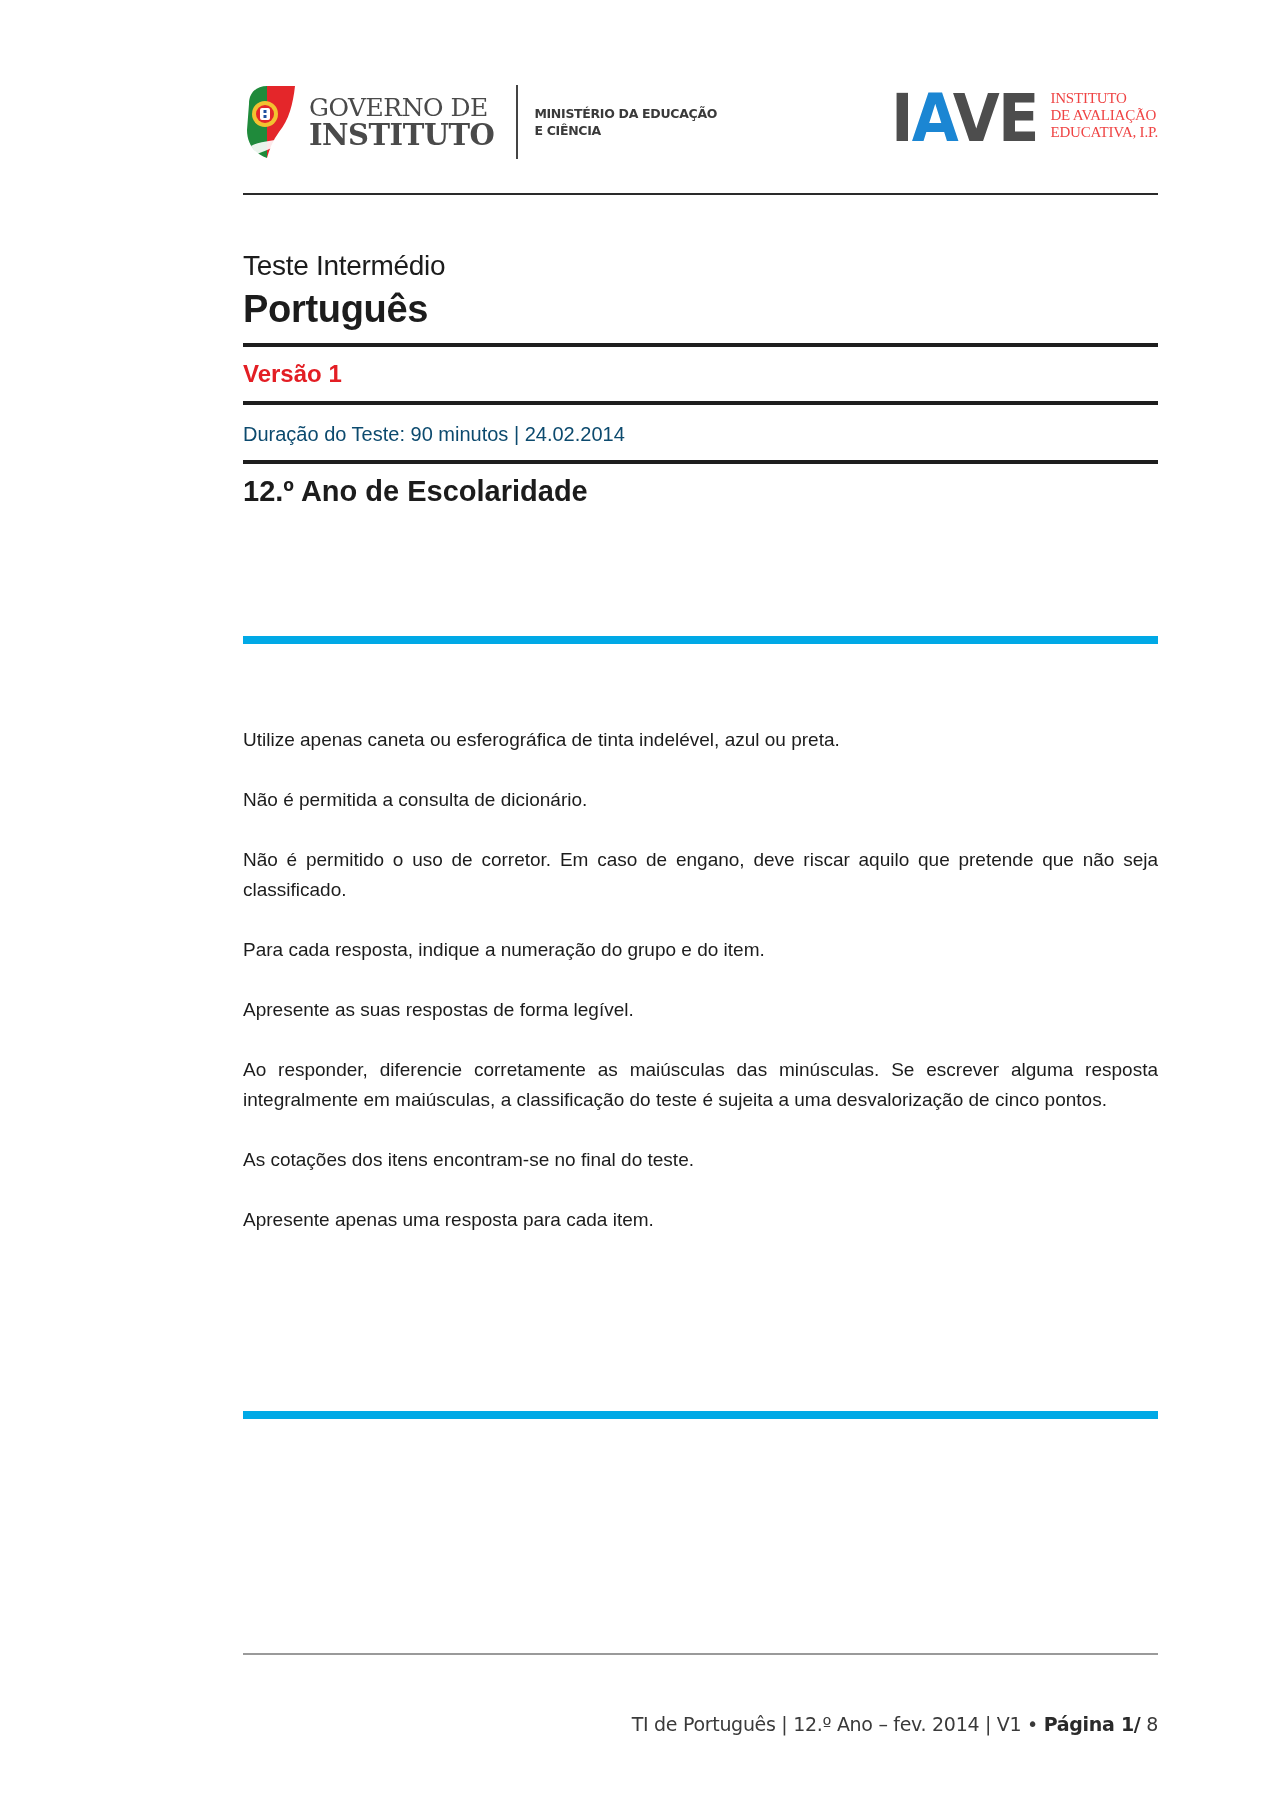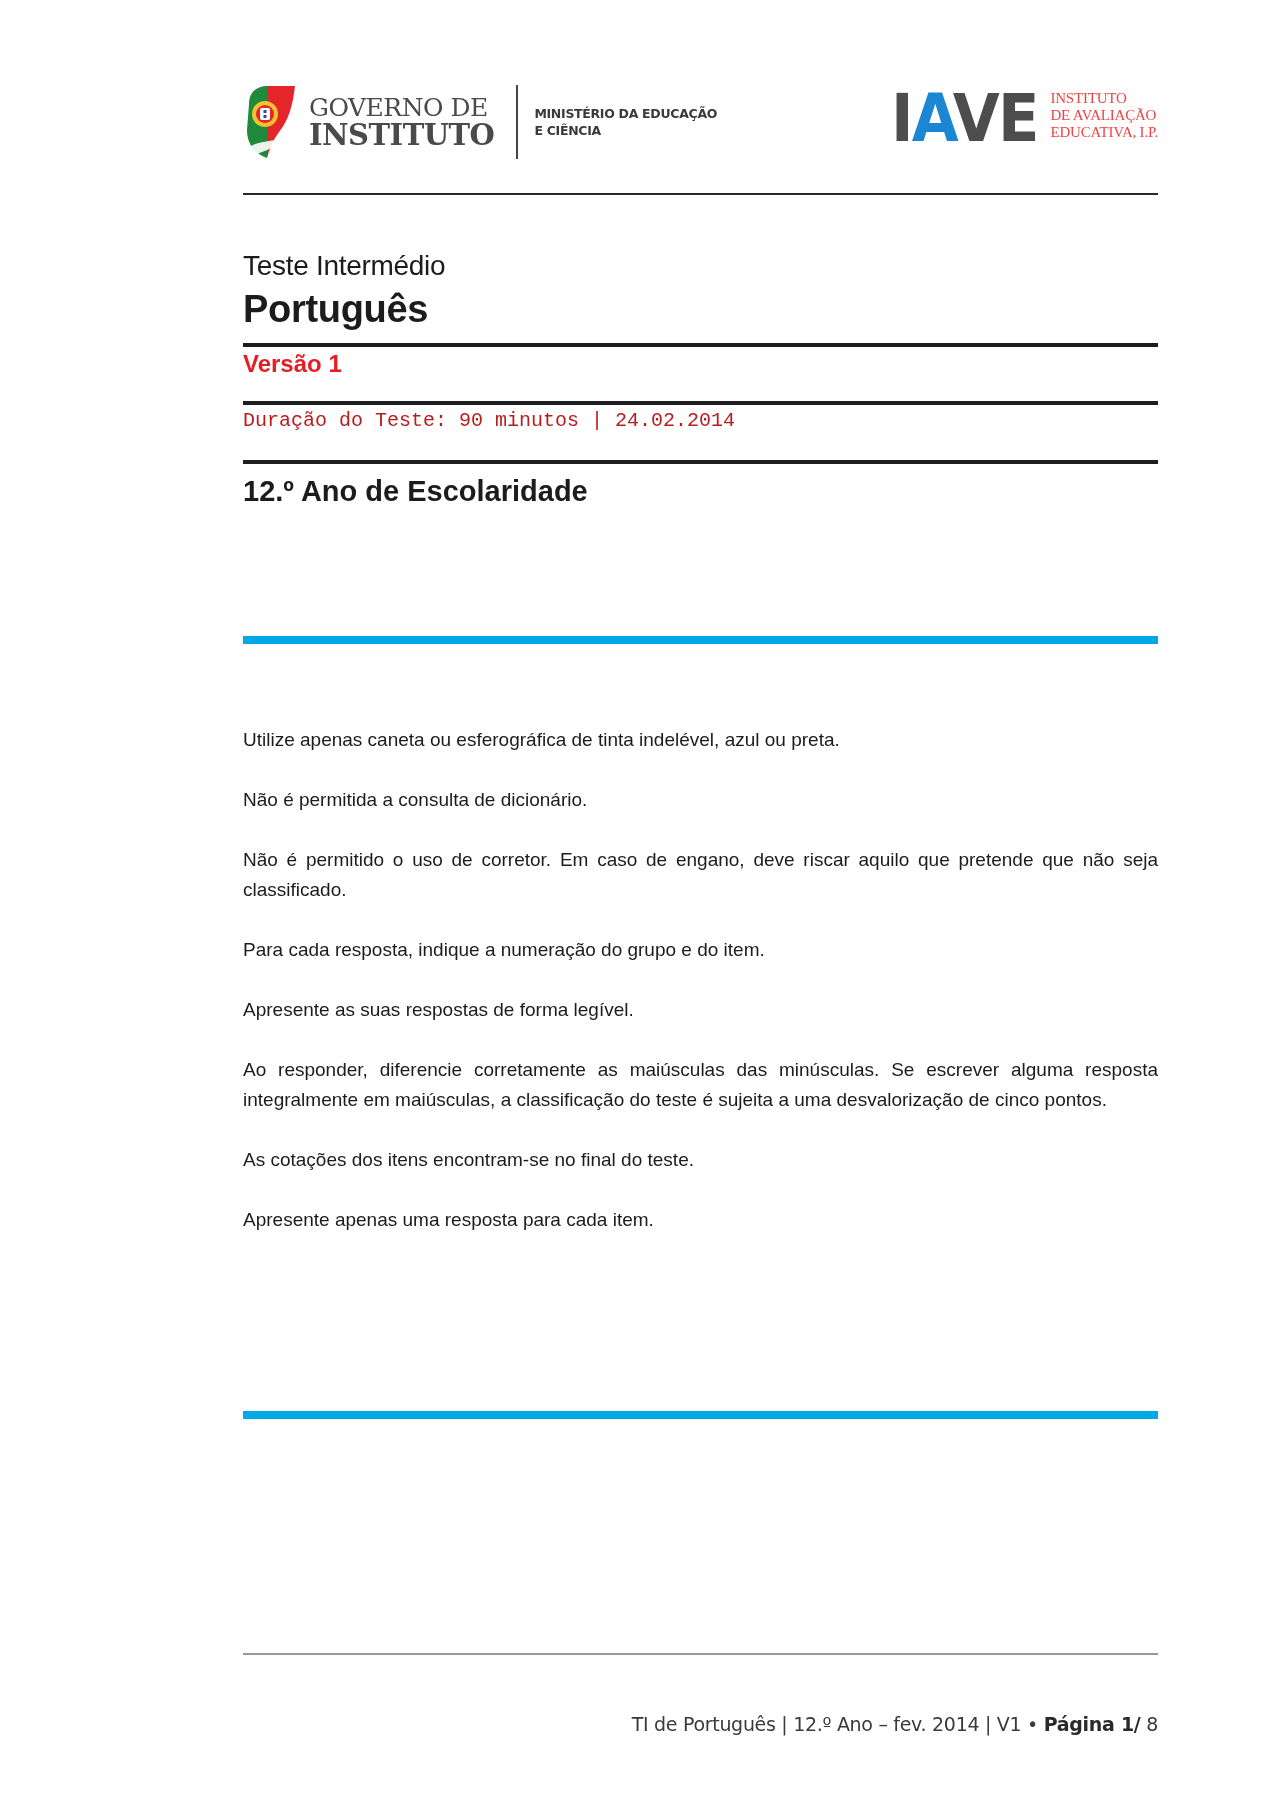--- a/index.html
+++ b/index.html
@@ -19,22 +19,22 @@
     .logo-iave { position: absolute; right: 0; top: 88px; display: flex; align-items: flex-start; }
     .iave-mark { font-family: "DejaVu Sans", sans-serif; font-weight: bold; font-size: 66px; line-height: 62px; letter-spacing: -2px; color: #4d4d4d; transform: scaleX(0.92); transform-origin: left; margin-right: -6px; }
     .iave-mark .a { color: #1b86d3; }
     .iave-text { margin-left: 6px; font-family: Liberation Serif, serif; font-size: 15px; line-height: 17px; color: #ef4444; margin-top: 2px; letter-spacing: -0.2px; }
 
     .rule-top { position: absolute; left: 0; width: 915px; top: 193px; height: 2px; background: #2a2a2a; }
 
     .title-small { position: absolute; left: 0; top: 250px; font-size: 28px; color: #1c1c1c; letter-spacing: -0.3px; }
     .title-big { position: absolute; left: 0; top: 288px; font-size: 38px; font-weight: bold; color: #1c1c1c; letter-spacing: -0.3px; }
     .rule-thick { position: absolute; left: 0; width: 915px; height: 4px; background: #1e1e1e; }
-    .version { position: absolute; left: 0; top: 350px; font-size: 24px; font-weight: bold; color: #e31e24; }
-    .duration { position: absolute; left: 0; top: 409px; font-size: 20px; color: #b91c1c; font-family: Liberation Mono, monospace; }
+    .version { position: absolute; left: 0; top: 360px; font-size: 24px; font-weight: bold; color: #e31e24; }
+    .duration { position: absolute; left: 0; top: 423px; font-size: 20px; color: #0c4a6e; }
     .year { position: absolute; left: 0; top: 475px; font-size: 29px; font-weight: bold; color: #1c1c1c; }
 
     .bar-blue { position: absolute; left: 0; width: 915px; height: 8px; background: #00a9e6; }
 
     .instructions { position: absolute; left: 0; top: 725px; width: 915px; font-size: 19px; line-height: 30px; color: #1c1c1c; }
     .instructions p { margin: 0 0 30px 0; text-align: justify; }
 
     .rule-footer { position: absolute; left: 0; width: 915px; top: 1653px; height: 2px; background: #9a9a9a; }
     .footer { position: absolute; right: 0; top: 1696px; font-family: "DejaVu Sans", sans-serif; font-size: 19px; color: #3a3a3a; letter-spacing: -0.3px; white-space: pre; margin-top: 17px; }
     .footer b { color: #2a2a2a; }

